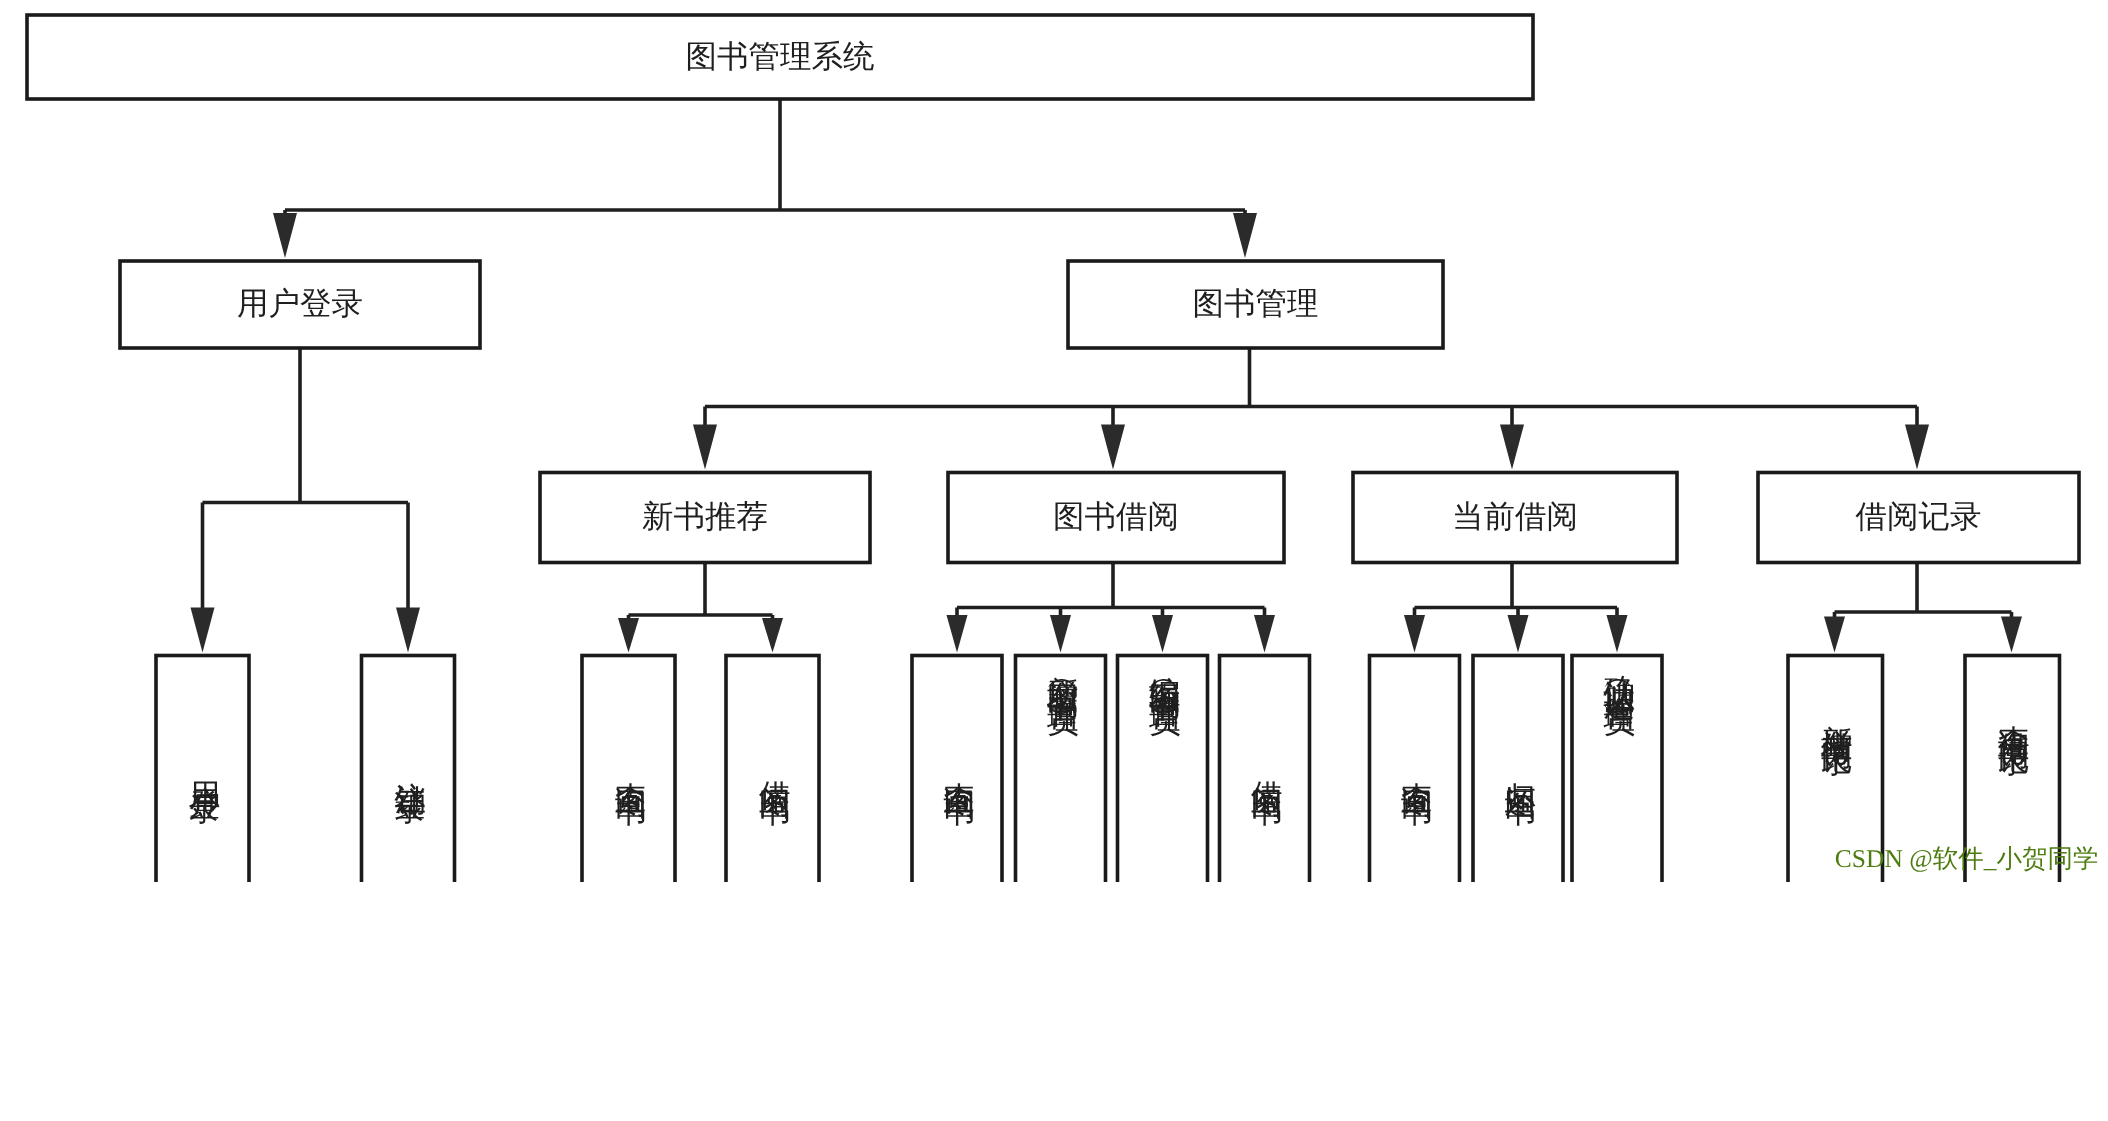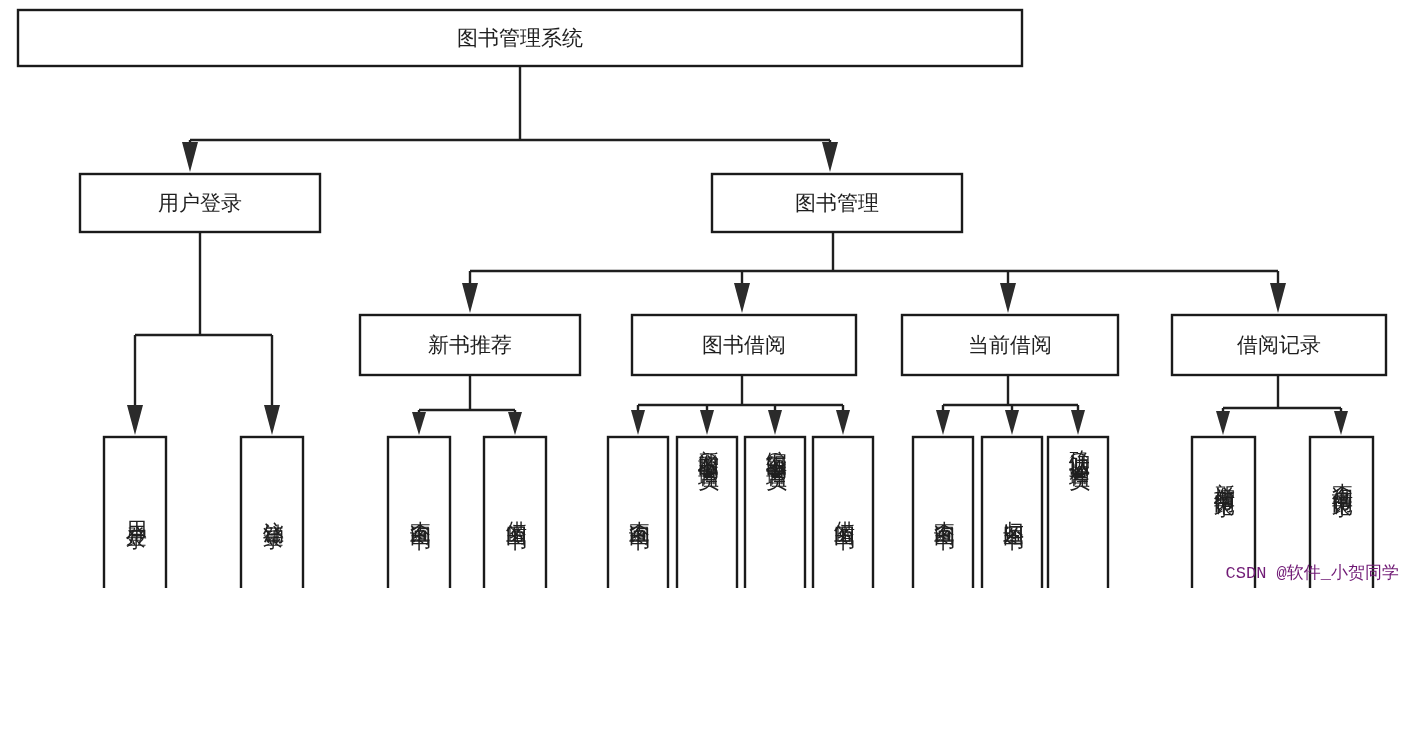--- a/index.html
+++ b/index.html
@@ -59,23 +59,23 @@
     fill: none;
   }
   .arrow-head {
     fill: #2b2b2b;
     stroke: none;
   }
   .watermark-text {
     position: absolute;
     right: 6px;
     bottom: 4px;
-    font-family: Liberation Mono, monospace;
+    font-family: Liberation Serif, serif;
     font-size: 17px;
-    color: #701a75;
+    color: #4d7c0f;
     white-space: nowrap;
     user-select: none;
     pointer-events: none;
   }
 </style>
 </head>
 <body>
 
 <div id="diagram-root">
 

